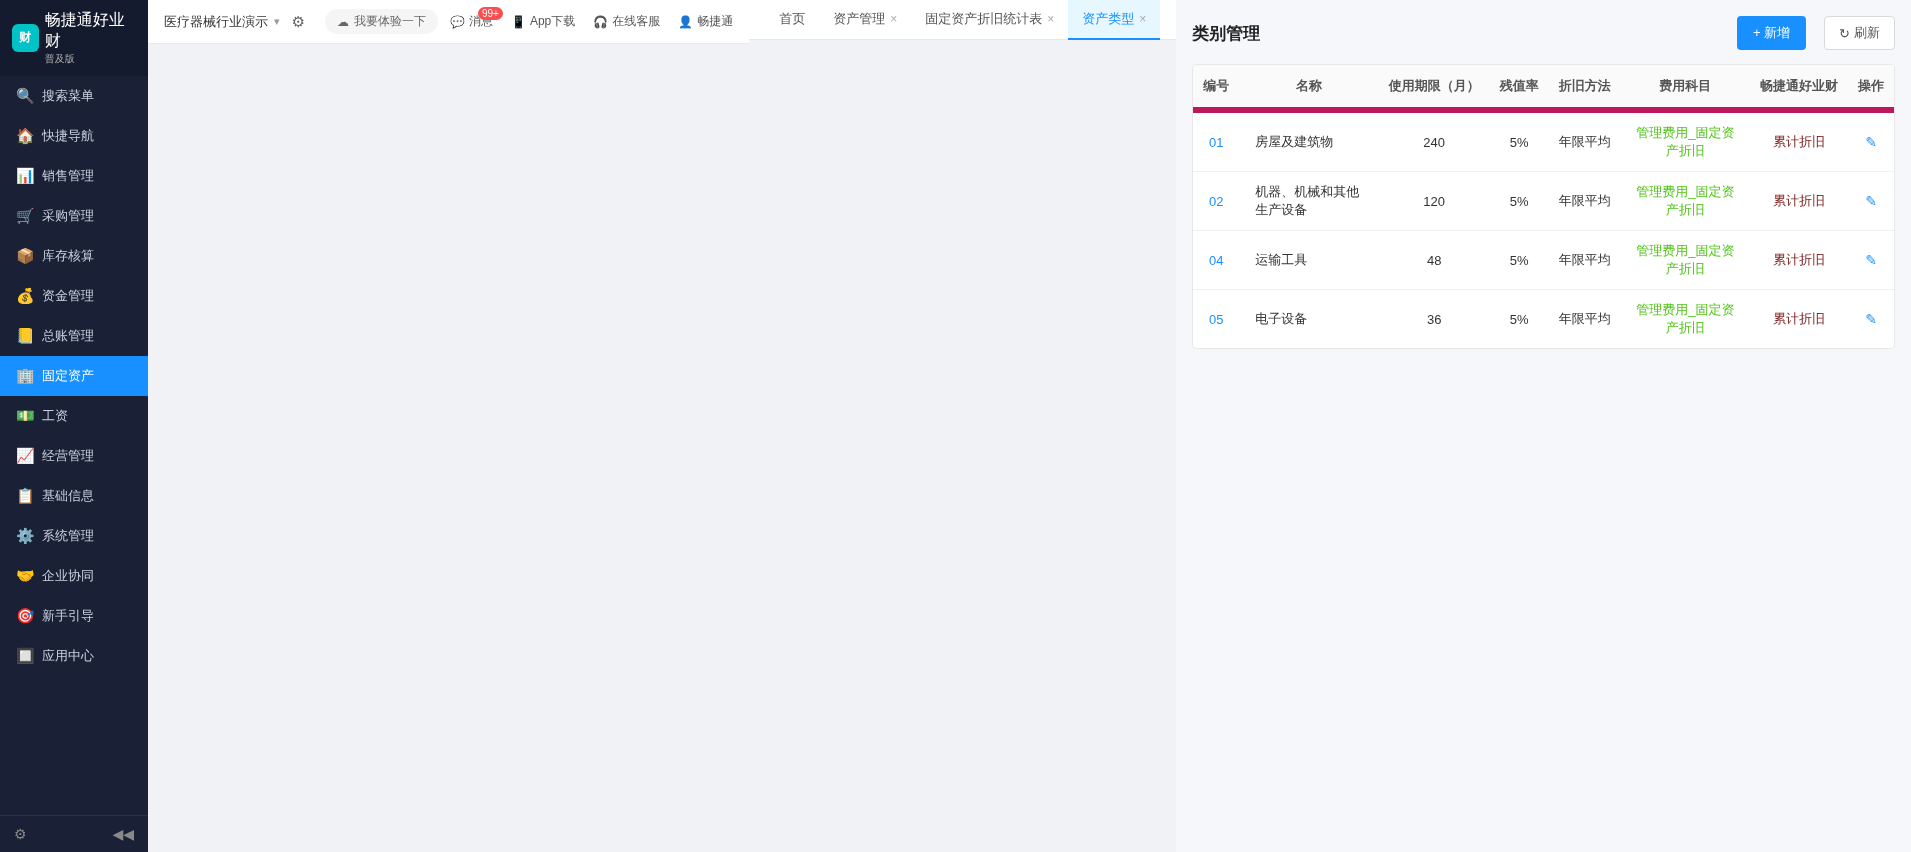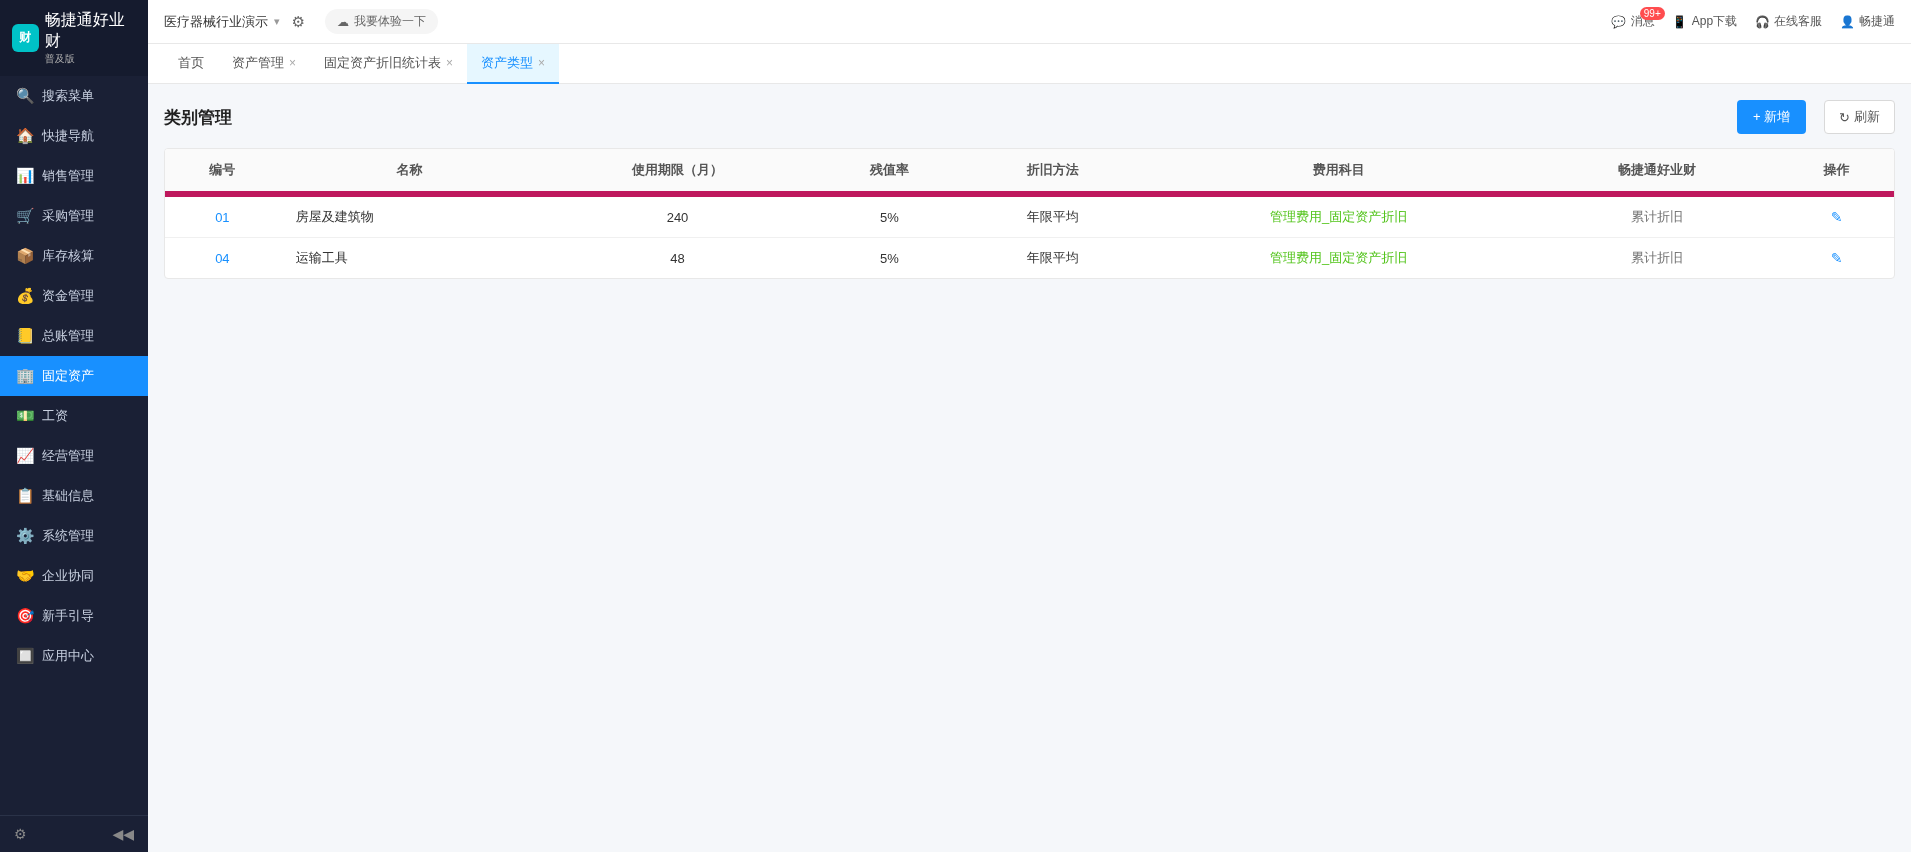--- a/index.html
+++ b/index.html
@@ -48,21 +48,21 @@
       border-top: 1px solid #2a3248;
       display: flex; align-items: center; justify-content: space-between;
       padding: 10px 14px;
     }
     .sidebar-footer-icon { color: #888; cursor: pointer; font-size: 14px; }
 
     
     .main {
       flex: 1;
       display: flex;
-      flex-direction: column;
+      flex-direction: row;
       overflow: hidden;
     }
 
     
     .topbar {
       background: #fff;
       height: 44px;
       display: flex;
       align-items: center;
       padding: 0 16px;
@@ -169,21 +169,21 @@
       font-size: 13px;
       color: #333;
       border-bottom: 1px solid #f0f0f0;
       text-align: center;
     }
     tbody tr:last-child td { border-bottom: none; }
     td.name-col { text-align: left; padding-left: 16px; }
     td.code-col { color: #1890ff; }
     .edit-icon { color: #1890ff; cursor: pointer; font-size: 14px; }
     .fee-subject { color: #52c41a; }
-    .accum-subject { color: #737373; }
+    .accum-subject { color: #7f1d1d; }
   </style>
 </head>
 <body>
 
 <div class="sidebar">
   <div class="sidebar-logo">
     <div class="sidebar-logo-icon">财</div>
     <div>
       <div class="sidebar-logo-text">畅捷通好业财</div>
       <div class="sidebar-logo-badge">普及版</div>
@@ -340,26 +340,46 @@
       <td class="code-col">01</td>
       <td class="name-col">房屋及建筑物</td>
       <td>240</td>
       <td>5%</td>
       <td>年限平均</td>
       <td class="fee-subject">管理费用_固定资产折旧</td>
       <td class="accum-subject">累计折旧</td>
       <td><span class="edit-icon">✎</span></td>
     </tr>
             <tr>
+      <td class="code-col">02</td>
+      <td class="name-col">机器、机械和其他生产设备</td>
+      <td>120</td>
+      <td>5%</td>
+      <td>年限平均</td>
+      <td class="fee-subject">管理费用_固定资产折旧</td>
+      <td class="accum-subject">累计折旧</td>
+      <td><span class="edit-icon">✎</span></td>
+    </tr>
+            <tr>
       <td class="code-col">04</td>
       <td class="name-col">运输工具</td>
       <td>48</td>
       <td>5%</td>
       <td>年限平均</td>
       <td class="fee-subject">管理费用_固定资产折旧</td>
       <td class="accum-subject">累计折旧</td>
       <td><span class="edit-icon">✎</span></td>
     </tr>
+            <tr>
+      <td class="code-col">05</td>
+      <td class="name-col">电子设备</td>
+      <td>36</td>
+      <td>5%</td>
+      <td>年限平均</td>
+      <td class="fee-subject">管理费用_固定资产折旧</td>
+      <td class="accum-subject">累计折旧</td>
+      <td><span class="edit-icon">✎</span></td>
+    </tr>
           </tbody>
       </table>
     </div>
   </div>
 </div>
 
 </body></html>

